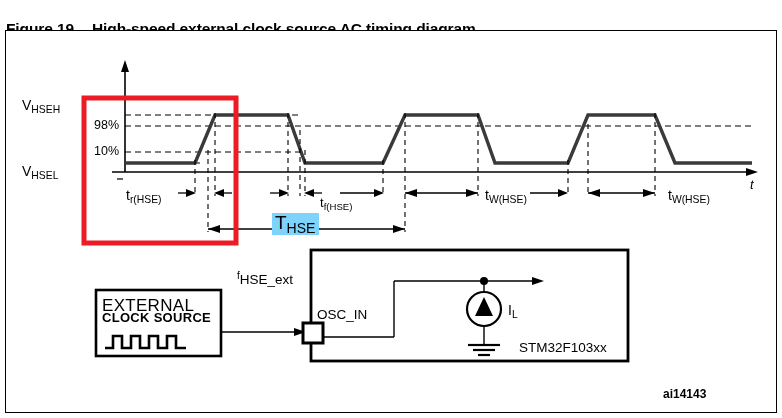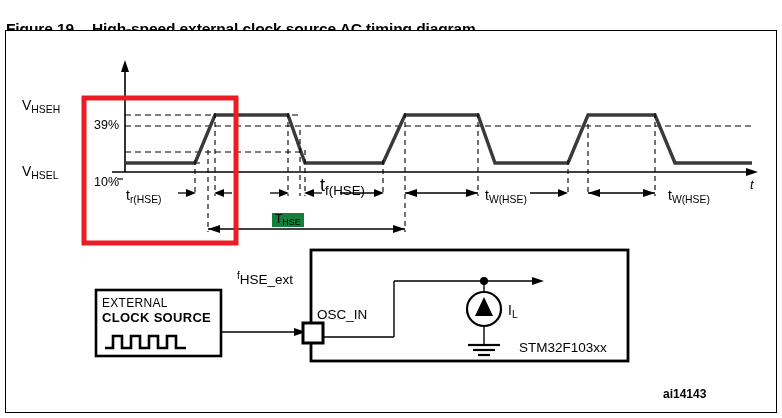--- a/index.html
+++ b/index.html
@@ -18,32 +18,32 @@
     position:absolute;left:5px;top:30px;width:772px;height:383px;
     border:1.5px solid #000;box-sizing:border-box;background:#fff;
   }
   #diagram-canvas{position:absolute;left:0;top:0;width:782px;height:418px;}
   .lbl{position:absolute;white-space:nowrap;line-height:1;}
   .sub{font-size:0.74em;vertical-align:-0.28em;text-align:right;}
   .sup{font-size:0.74em;vertical-align:0.55em;}
   #label-vhseh{left:22px;top:98px;font-size:14px;}
   #label-vhsel{left:22px;top:164px;font-size:14px;}
   #label-pct90{left:94px;top:119px;font-size:12.5px;}
-  #label-pct10{left:94px;top:145px;font-size:12.5px;margin-top:31px;}
+  #label-pct10{left:94px;top:145px;font-size:12.5px;}
   #label-tr{left:126px;top:188px;font-size:14px;}
-  #label-tf{left:320px;top:176px;font-size:18px;}
+  #label-tf{left:320px;top:196px;font-size:13px;}
   #label-tw1{left:485px;top:188px;font-size:14px;}
   #label-tw2{left:668px;top:188px;font-size:14px;}
-  #label-thse{left:272px;top:213px;font-size:12px;background:#15803d;padding:0 3px;}
+  #label-thse{left:272px;top:213px;font-size:19px;background:#7dd3fc;padding:0 3px;}
   #label-taxis{left:750px;top:178px;font-size:13px;font-style:italic;}
   #label-fhse{left:237px;top:271px;font-size:13.5px;}
   #label-oscin{left:317px;top:308px;font-size:13.5px;}
   #label-il{left:508px;top:303px;font-size:14px;}
   #label-stm32{left:500px;top:341px;font-size:13.5px;margin-left:19px;}
-  #label-ext1{left:102px;top:297px;font-size:12px;letter-spacing:0.3px;}
+  #label-ext1{left:102px;top:297px;font-size:17px;letter-spacing:0.3px;}
   #label-ext2{left:102px;top:311px;font-size:13px;letter-spacing:0.3px;font-weight:bold;}
   #label-figid{left:663px;top:388px;font-size:12px;font-weight:bold;}
 </style>
 </head>
 <body>
 
 <div id="figure-title">
   <span class="num">Figure 19.</span><span>High-speed external clock source AC timing diagram</span>
 </div>
 
@@ -150,21 +150,21 @@
 
   <g stroke="#000" stroke-width="2.2">
     <line x1="468" y1="345" x2="500" y2="345"></line>
     <line x1="473" y1="350" x2="495" y2="350"></line>
     <line x1="478" y1="355" x2="490" y2="355"></line>
   </g>
 </svg>
 
 <div class="lbl" id="label-vhseh"><span>V</span><span class="sub">HSEH</span></div>
 <div class="lbl" id="label-vhsel"><span>V</span><span class="sub">HSEL</span></div>
-<div class="lbl" id="label-pct90">39%</div>
+<div class="lbl" id="label-pct90">98%</div>
 <div class="lbl" id="label-pct10">10%</div>
 
 <div class="lbl" id="label-tr"><span>t</span><span class="sub">r(HSE)</span></div>
 <div class="lbl" id="label-tf"><span>t</span><span class="sub">f(HSE)</span></div>
 <div class="lbl" id="label-tw1"><span>t</span><span class="sub">W(HSE)</span></div>
 <div class="lbl" id="label-tw2"><span>t</span><span class="sub">W(HSE)</span></div>
 <div class="lbl" id="label-thse"><span>T</span><span class="sub">HSE</span></div>
 <div class="lbl" id="label-taxis">t</div>
 
 <div class="lbl" id="label-ext1">EXTERNAL</div>

